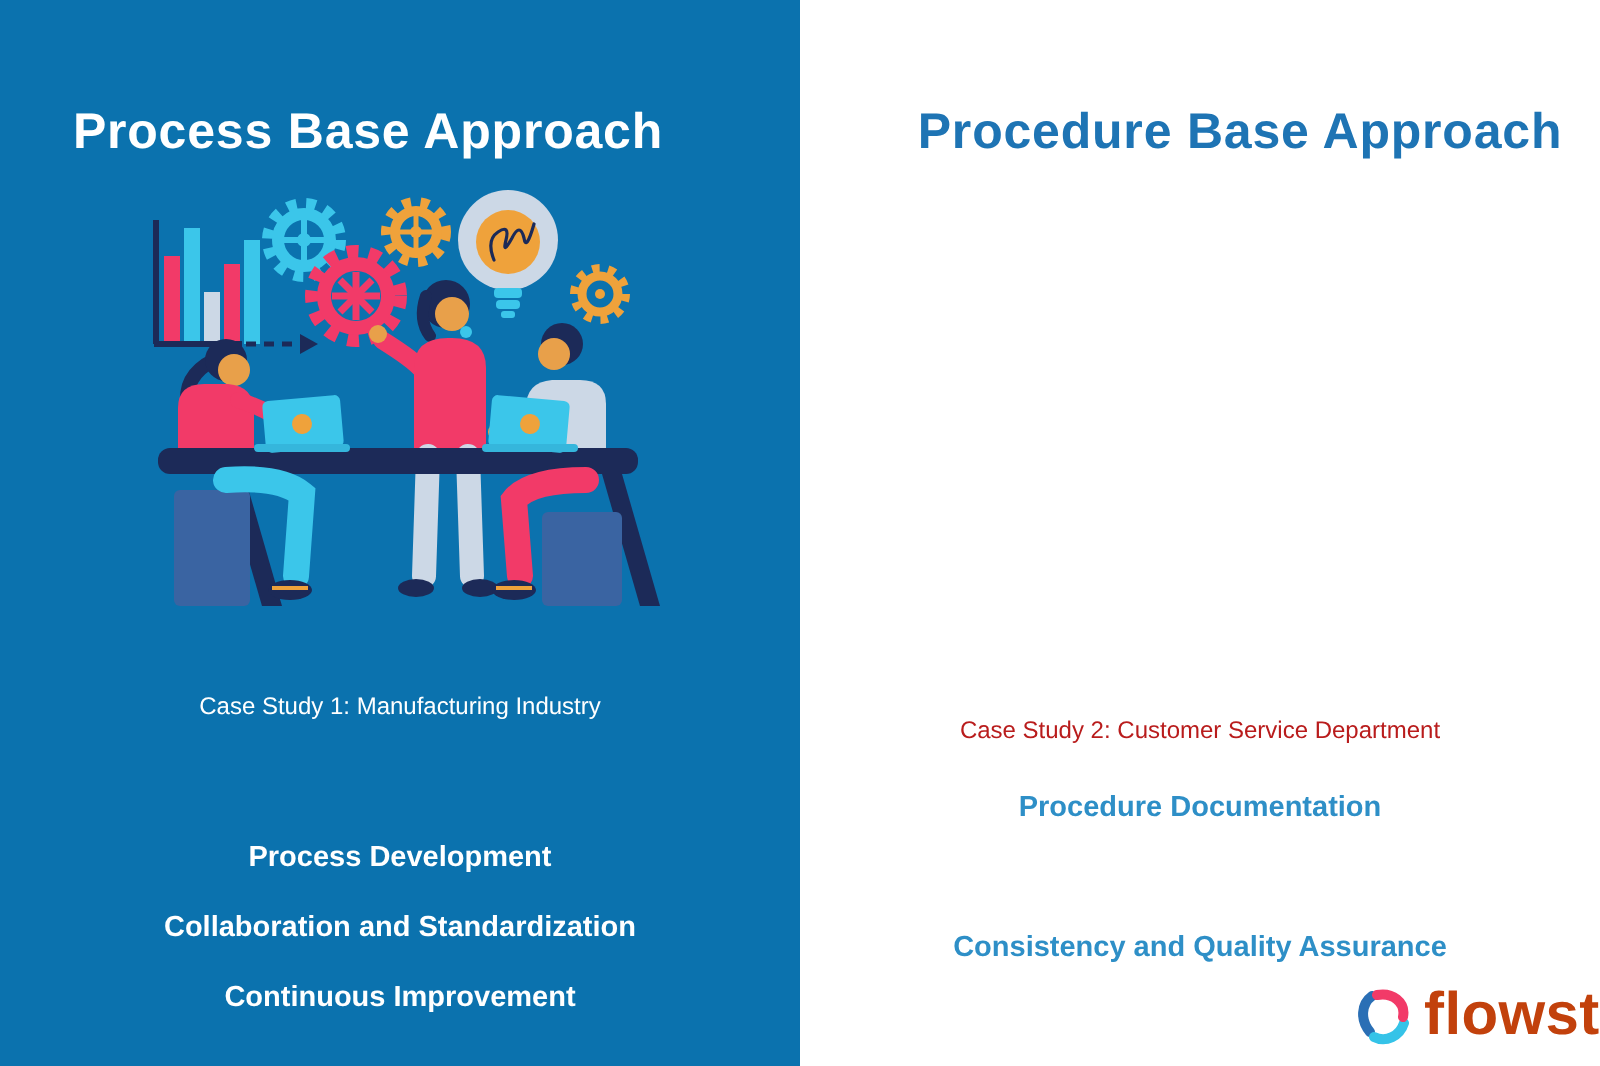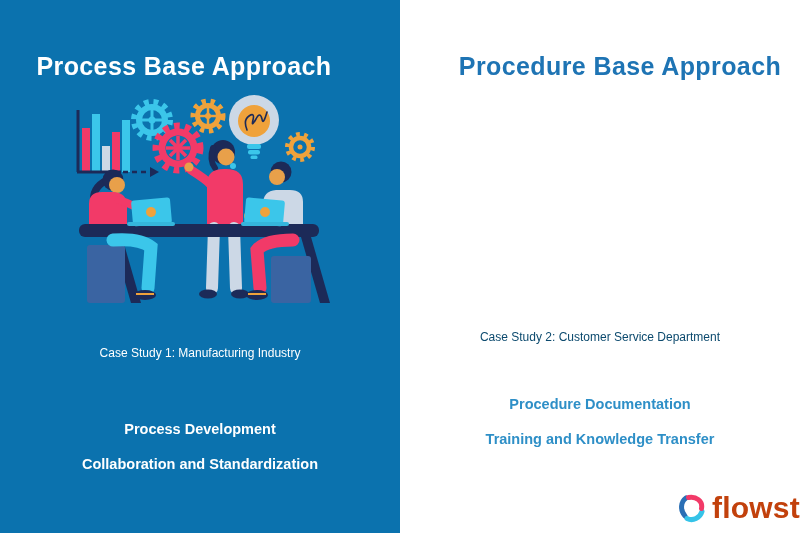--- a/index.html
+++ b/index.html
@@ -10,21 +10,21 @@
   .panel.right{left:400px;background:#ffffff;}
   .title{position:absolute;text-align:center;font-weight:700;letter-spacing:.4px;line-height:1.1;}
   .title.left-title{top:36px;left:0;width:368px;font-size:25px;color:#ffffff;}
   .title.right-title{top:36px;left:0;width:392px;font-size:25px;color:#1e74b4;padding-left:24px;}
   .illus{position:absolute;}
   .illus.left-illus{left:55px;top:88px;}
   .case-heading{position:absolute;left:0;width:100%;text-align:center;font-weight:400;font-size:12px;}
   .case-point{position:absolute;left:0;width:100%;text-align:center;font-weight:700;font-size:14.5px;}
   .left .case-heading{color:#ffffff;top:336px;}
   .left .case-point{color:#ffffff;margin-top:40px;}
-  .right .case-heading{color:#0c4a6e;top:320px;}
+  .right .case-heading{color:#b91c1c;top:348px;}
   .right .case-point{color:#2e8fc7;}
   .pt0{top:381px;} .pt1{top:416px;} .pt2{top:451px;}
   .logo{position:absolute;left:676px;top:491px;display:flex;align-items:center;gap:6px;}
   .logo-text{font-size:30px;font-weight:700;color:#c2410c;letter-spacing:.2px;}
 </style>
 </head>
 <body>
 
 <div class="canvas">
 
@@ -155,28 +155,29 @@
       <g>
         <path d="M238,152 Q210,152 202,162 L205,200" stroke="#f23a68" stroke-width="13" fill="none" stroke-linecap="round"></path>
         <ellipse cx="202" cy="207" rx="11" ry="5" fill="#1c2a58"></ellipse>
         <line x1="193" y1="206" x2="211" y2="206" stroke="#efa23b" stroke-width="2"></line>
       </g>
     </svg>
 
     <h2 class="case-heading">Case Study 1: Manufacturing Industry</h2>
     <p class="case-point pt0">Process Development</p>
     <p class="case-point pt1">Collaboration and Standardization</p>
+    <p class="case-point pt2">Continuous Improvement</p>
   </section>
 
   <section class="panel right">
     <h1 class="title right-title">Procedure Base Approach</h1>
 
     <h2 class="case-heading">Case Study 2: Customer Service Department</h2>
     <p class="case-point pt0">Procedure Documentation</p>
-    <p class="case-point pt1">Training and Knowledge Transfer</p>
+    <p class="case-point pt2">Consistency and Quality Assurance</p>
   </section>
 
   <div class="logo">
     <svg width="30" height="30" viewBox="0 0 30 30" aria-hidden="true">
       <path d="M10,5 C4.5,9 4,17 9,23" fill="none" stroke="#2a6fb5" stroke-width="5" stroke-linecap="round"></path>
       <path d="M11,25.5 C17,28.5 24,25 26,18.5" fill="none" stroke="#35c3e8" stroke-width="5" stroke-linecap="round"></path>
       <path d="M25.5,15.5 C27,8 20,3 12.5,4.5" fill="none" stroke="#f23a68" stroke-width="5" stroke-linecap="round"></path>
     </svg>
     <span class="logo-text">flowster</span>
   </div>

